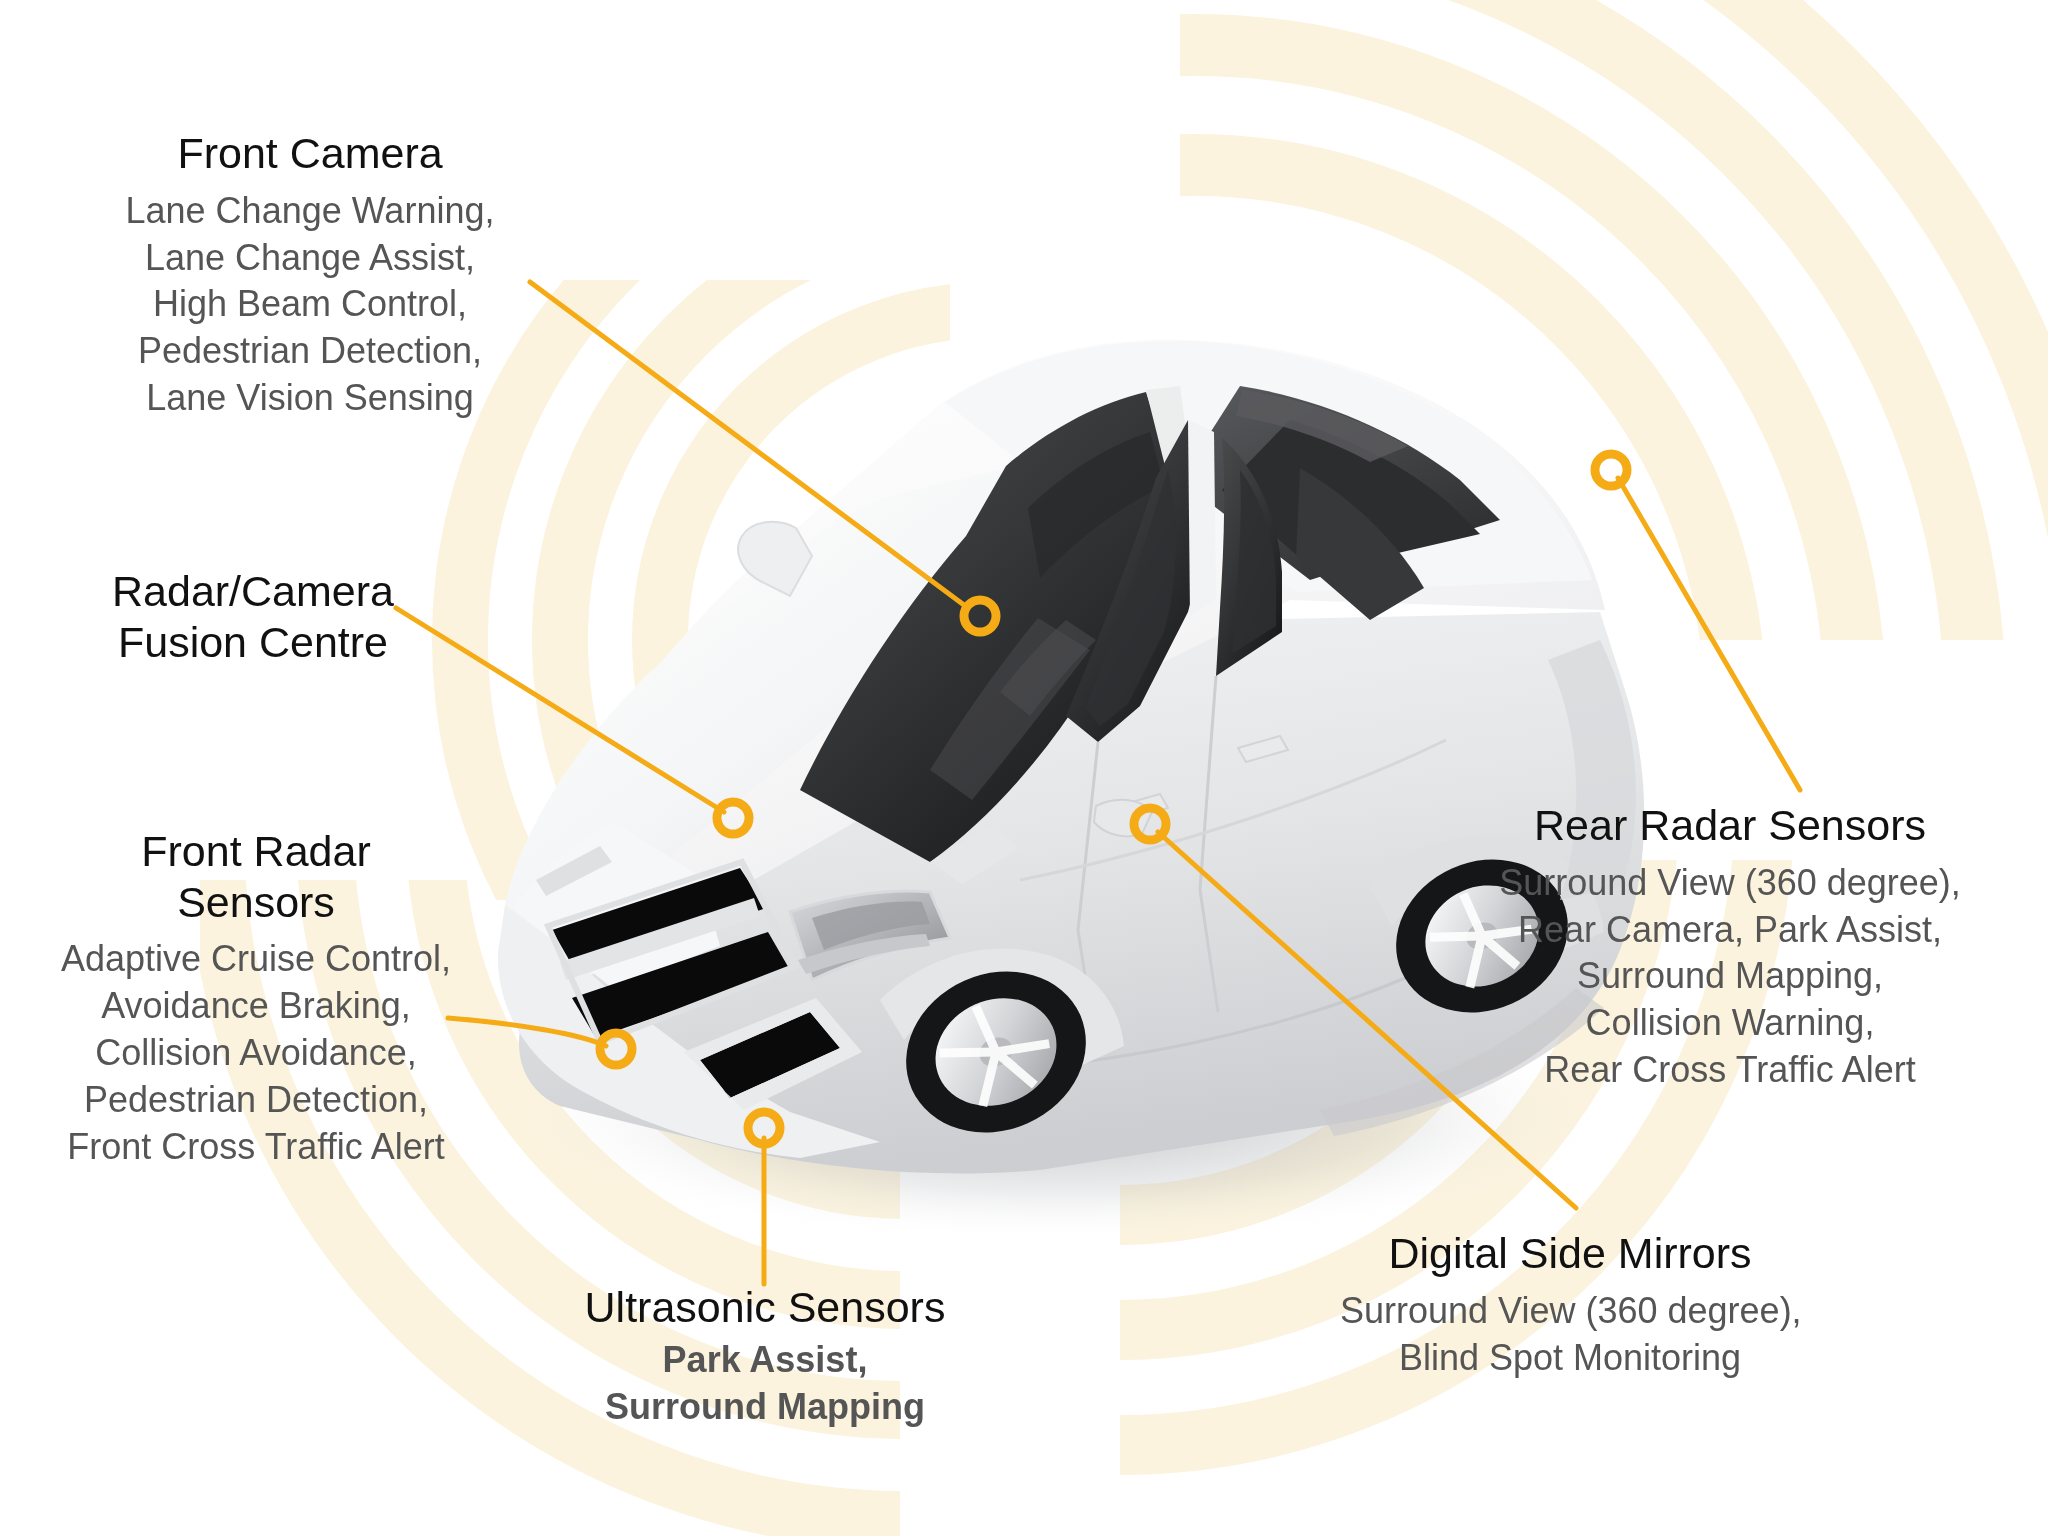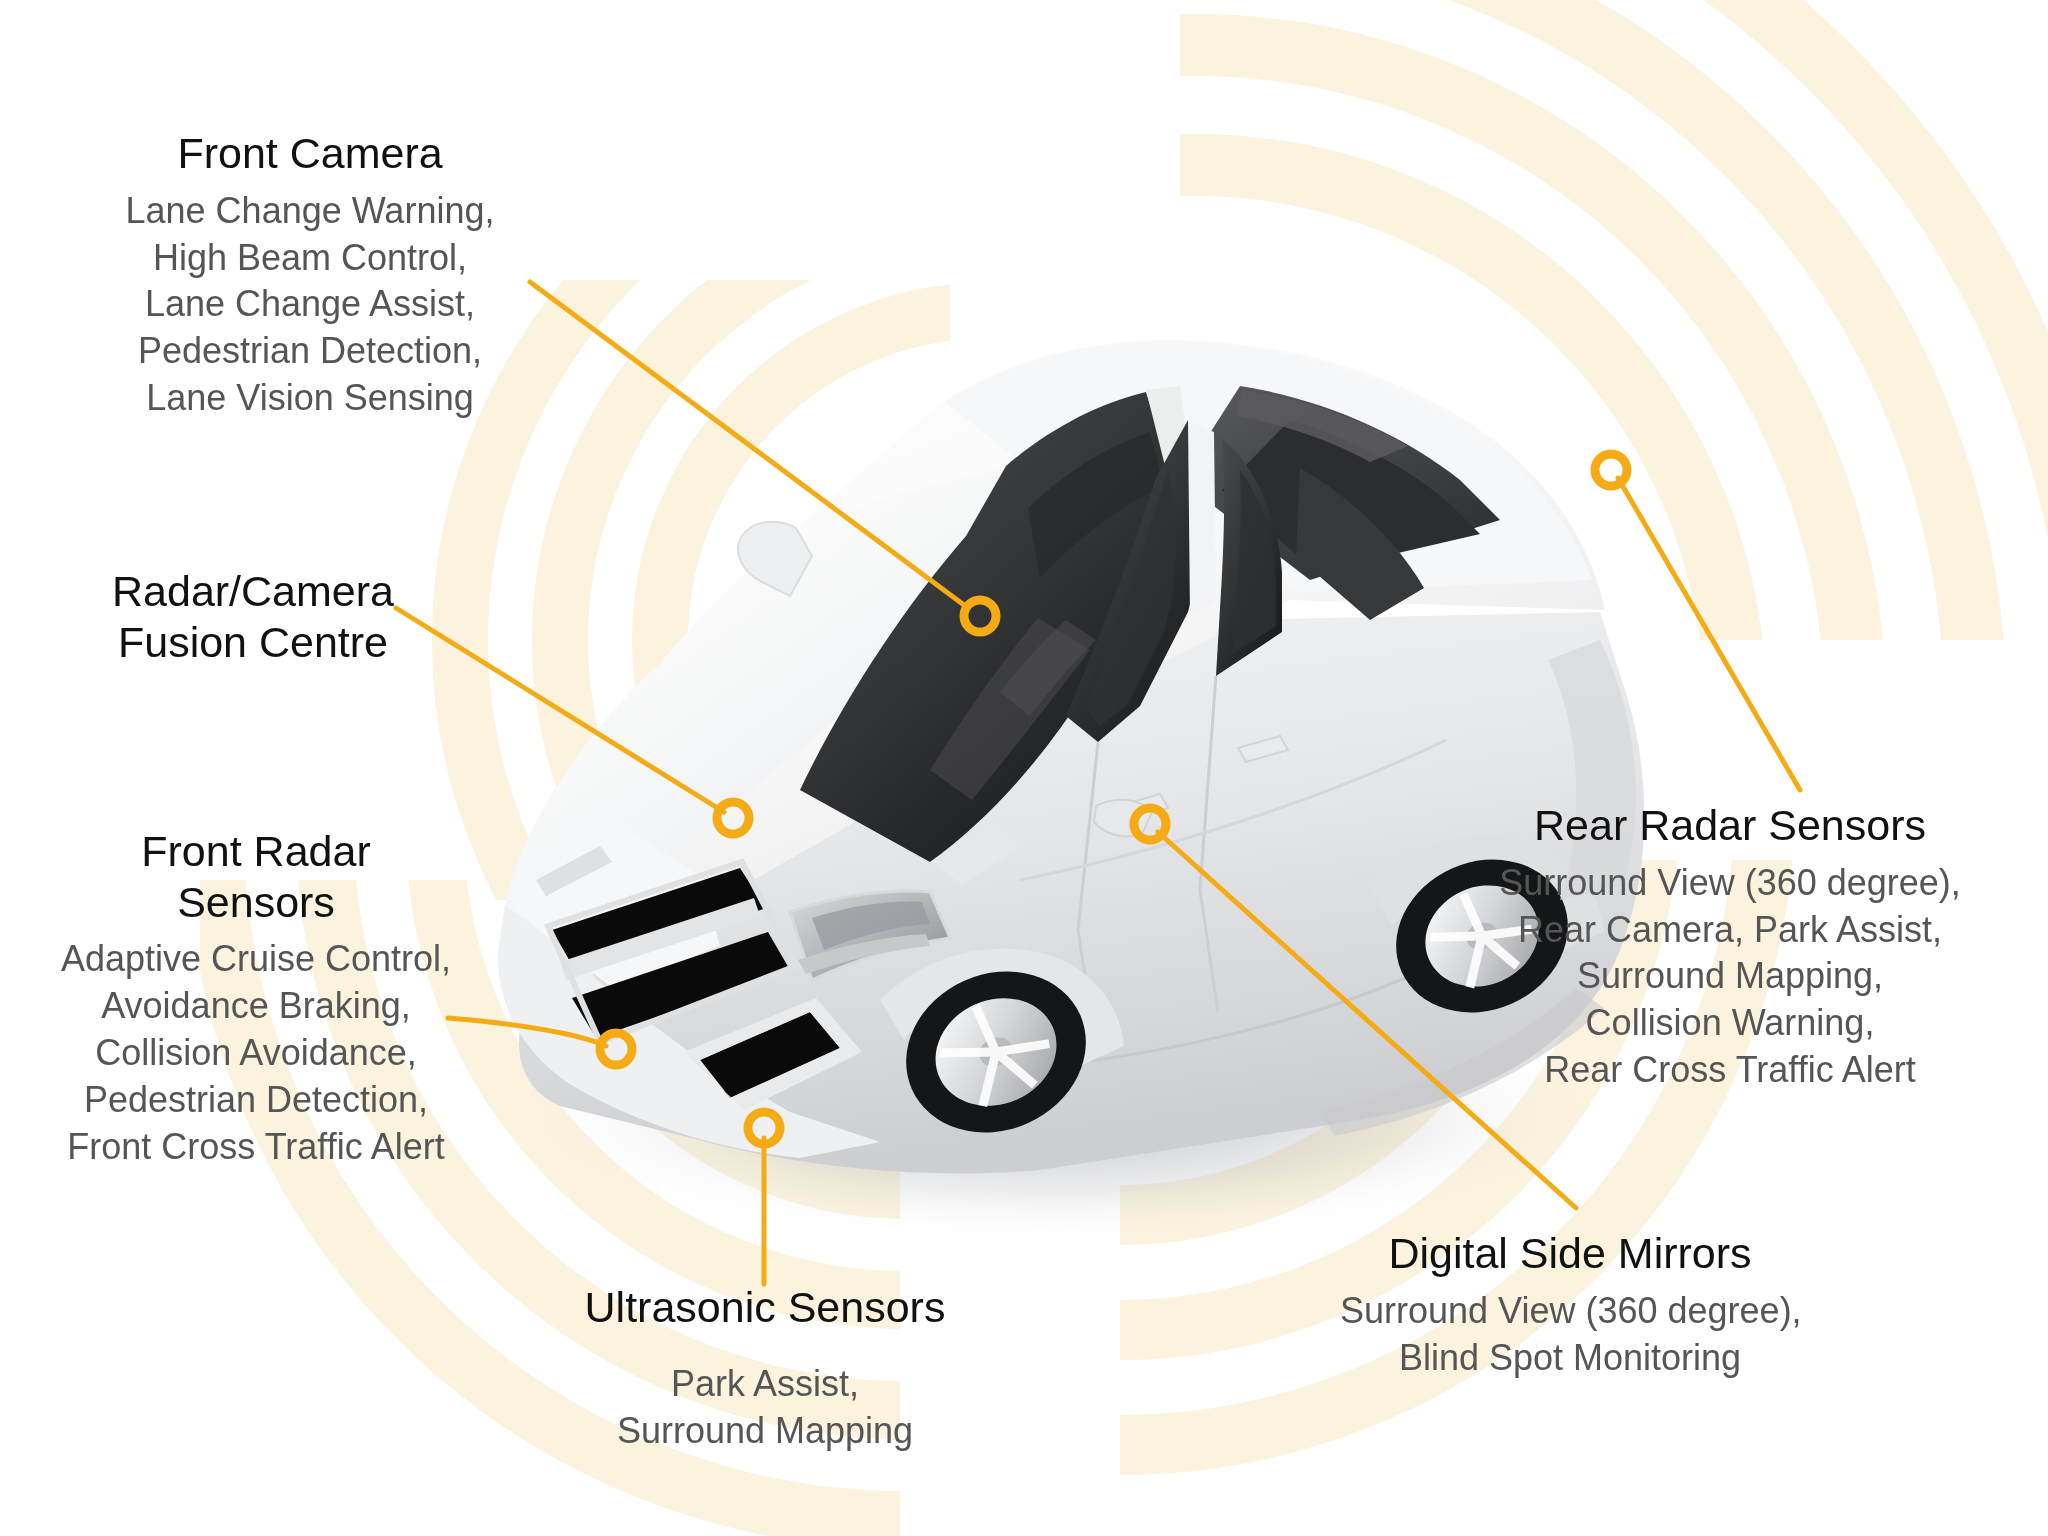--- a/index.html
+++ b/index.html
@@ -318,22 +318,22 @@
       <circle cx="764" cy="1128" r="16"></circle>
       <circle cx="1611" cy="470" r="16"></circle>
       <circle cx="1150" cy="824" r="16"></circle>
     </g>
   </svg>
 
   <div class="callout ta-c" style="left:120px;top:128px;width:380px;">
     <div class="c-title">Front Camera</div>
     <div class="c-body">
       <div>Lane Change Warning,</div>
+      <div>Lane Change Assist,</div>
       <div>High Beam Control,</div>
-      <div>Lane Change Assist,</div>
       <div>Pedestrian Detection,</div>
       <div>Lane Vision Sensing</div>
     </div>
   </div>
 
   <div class="callout ta-c" style="left:88px;top:566px;width:330px;">
     <div class="c-title">Radar/Camera</div>
     <div class="c-title">Fusion Centre</div>
   </div>
 
@@ -344,21 +344,21 @@
       <div>Adaptive Cruise Control,</div>
       <div>Avoidance Braking,</div>
       <div>Collision Avoidance,</div>
       <div>Pedestrian Detection,</div>
       <div>Front Cross Traffic Alert</div>
     </div>
   </div>
 
   <div class="callout ta-c" style="left:560px;top:1282px;width:410px;">
     <div class="c-title">Ultrasonic Sensors</div>
-    <div class="c-body" style="margin-top:28px;">
+    <div class="c-body" style="margin-top:4px;font-weight:bold;">
       <div>Park Assist,</div>
       <div>Surround Mapping</div>
     </div>
   </div>
 
   <div class="callout ta-c" style="left:1495px;top:800px;width:470px;">
     <div class="c-title">Rear Radar Sensors</div>
     <div class="c-body">
       <div>Surround View (360 degree),</div>
       <div>Rear Camera, Park Assist,</div>

